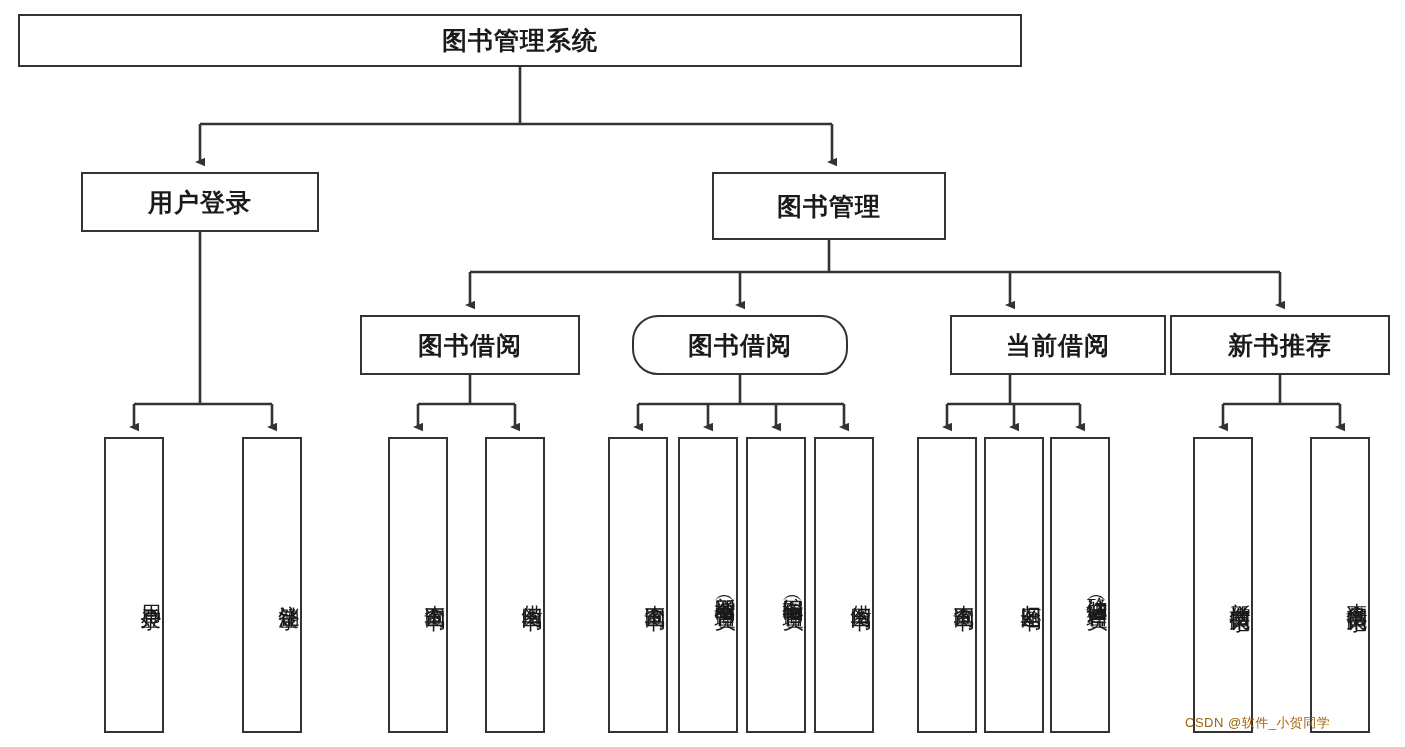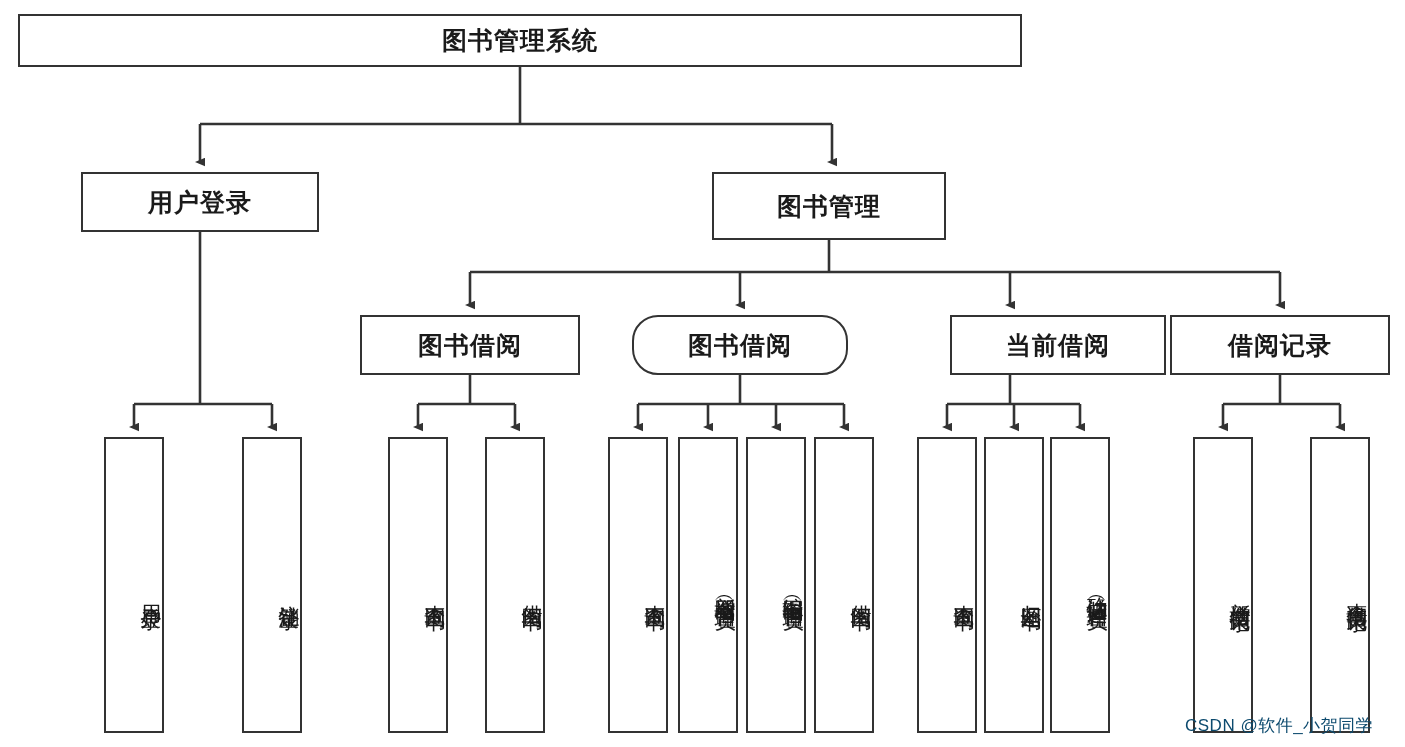--- a/index.html
+++ b/index.html
@@ -52,22 +52,22 @@
     padding-top: 14px;
     text-align: left;
   }
   .node-v.tall {
     padding-top: 8px;
   }
   .watermark {
     position: absolute;
     left: 1185px;
     top: 714px;
-    font-size: 17px;
-    color: #0c4a6e;
+    font-size: 13px;
+    color: #a16207;
     white-space: nowrap;
     letter-spacing: 0.5px;
   }
 </style>
 </head>
 <body>
 
 <div id="canvas">
 
   <svg id="edges" viewBox="0 0 1405 747" width="1405" height="747">
@@ -136,21 +136,21 @@
   </svg>
 
   <div class="node node-h" style="left:18px;top:14px;width:1004px;height:53px;">图书管理系统</div>
 
   <div class="node node-h" style="left:81px;top:172px;width:238px;height:60px;">用户登录</div>
   <div class="node node-h" style="left:712px;top:172px;width:234px;height:68px;">图书管理</div>
 
   <div class="node node-h" style="left:360px;top:315px;width:220px;height:60px;">图书借阅</div>
   <div class="node node-h" style="left:632px;top:315px;width:216px;height:60px;border-radius:26px;">图书借阅</div>
   <div class="node node-h" style="left:902px;top:315px;width:216px;height:60px;margin-left:48px;">当前借阅</div>
-  <div class="node node-h" style="left:1170px;top:315px;width:220px;height:60px;">借阅记录</div>
+  <div class="node node-h" style="left:1170px;top:315px;width:220px;height:60px;">新书推荐</div>
 
   <div class="node node-v" style="left:104px;top:437px;width:60px;height:296px;">用户登录</div>
   <div class="node node-v" style="left:242px;top:437px;width:60px;height:296px;">注销登录</div>
 
   <div class="node node-v" style="left:388px;top:437px;width:60px;height:296px;">查询图书</div>
   <div class="node node-v" style="left:485px;top:437px;width:60px;height:296px;">借阅图书</div>
 
   <div class="node node-v" style="left:608px;top:437px;width:60px;height:296px;">查询图书</div>
   <div class="node node-v tall" style="left:678px;top:437px;width:60px;height:296px;">新增图书（管理员）</div>
   <div class="node node-v tall" style="left:746px;top:437px;width:60px;height:296px;">编辑图书（管理员）</div>

